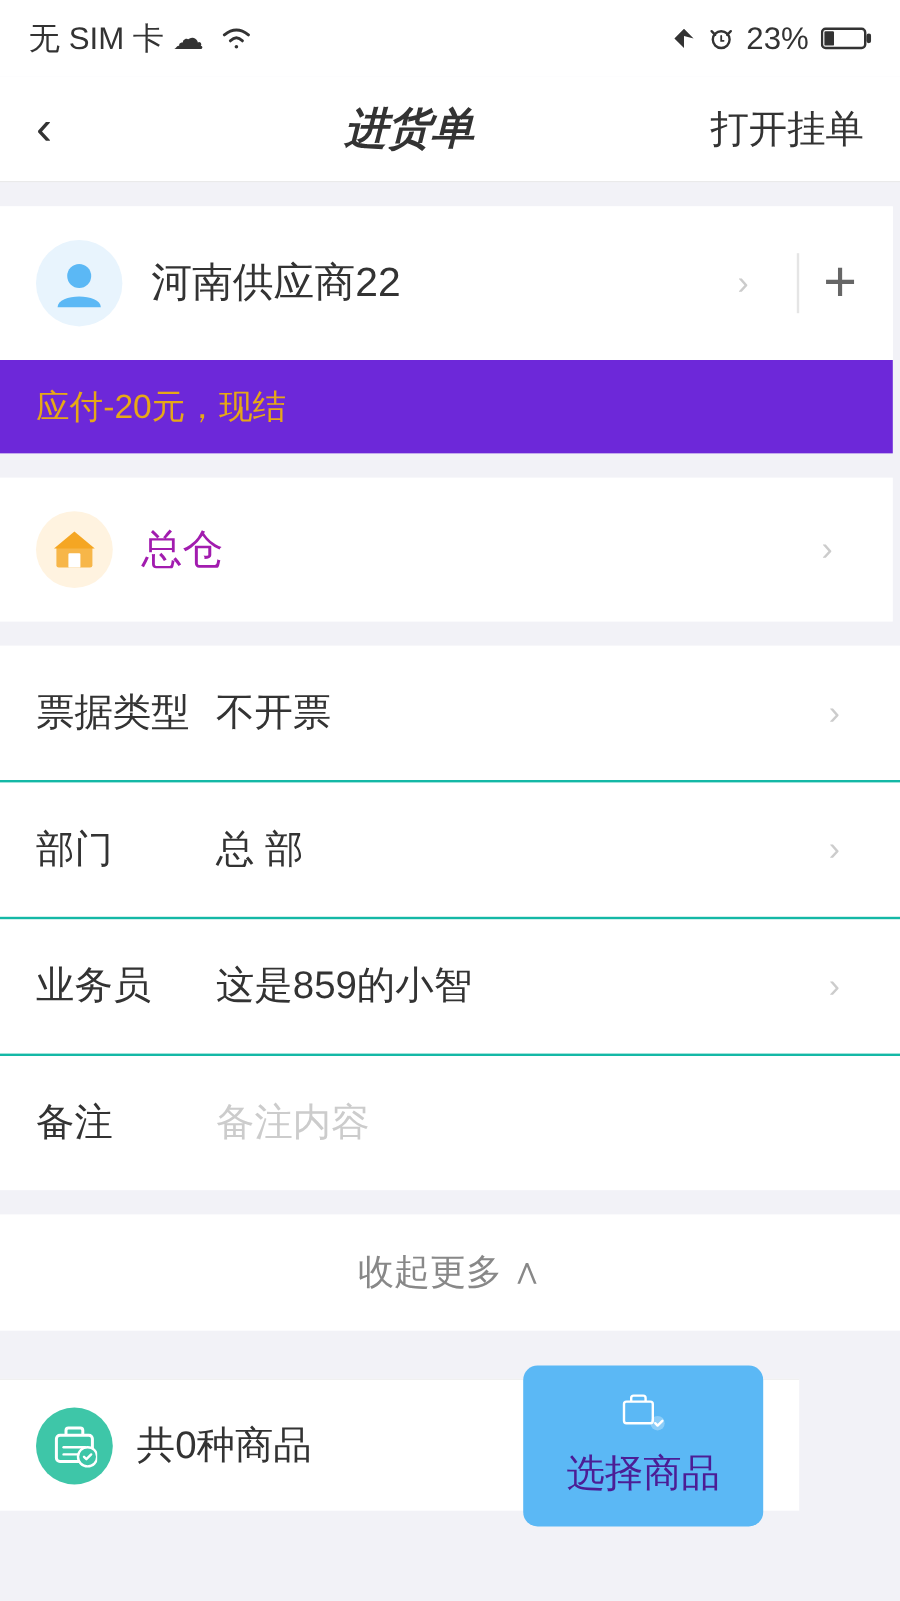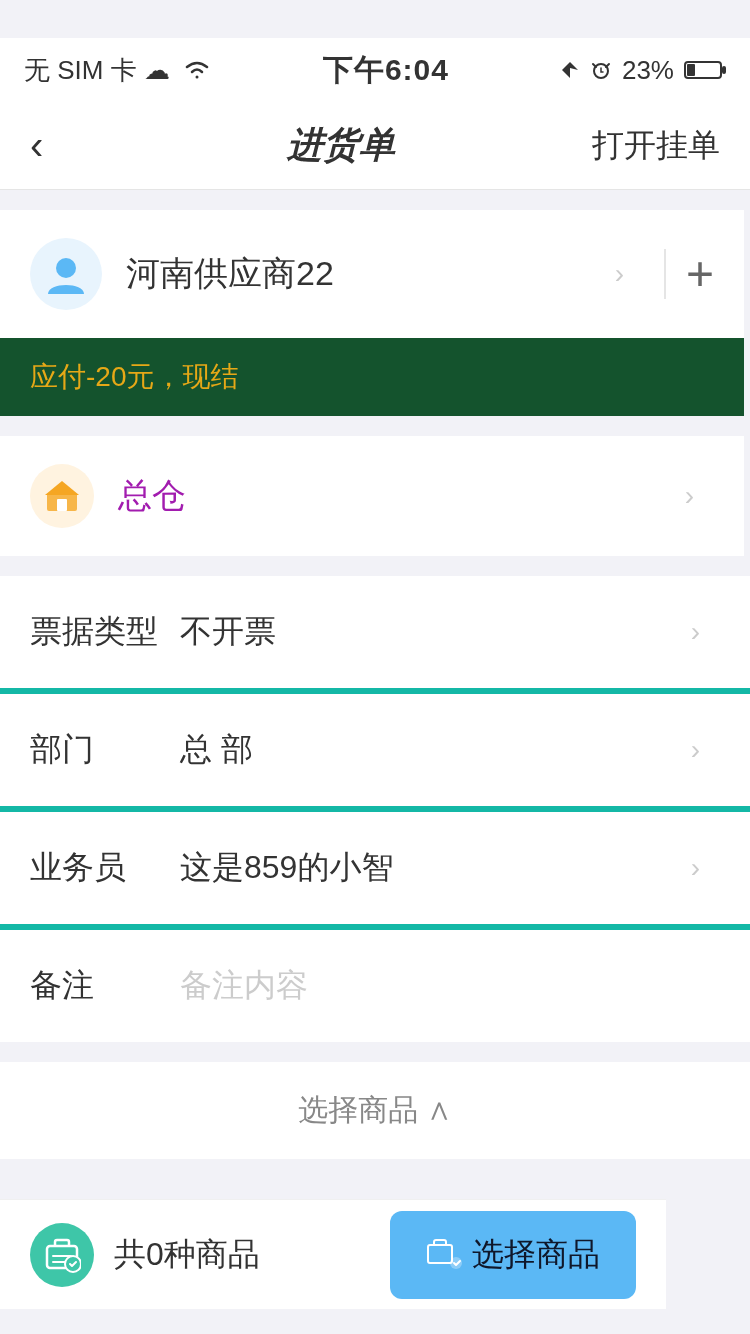--- a/index.html
+++ b/index.html
@@ -18,21 +18,20 @@
     .status-bar {
       width: 750px;
       height: 64px;
       background: #fff;
       display: flex;
       align-items: center;
       justify-content: space-between;
       padding: 0 24px;
       font-size: 28px;
       font-weight: 500;
-      margin-top: 38px;
     }
     .status-left {
       display: flex;
       align-items: center;
       gap: 12px;
       font-size: 26px;
     }
     .status-center {
       font-size: 30px;
       font-weight: 600;
@@ -131,21 +130,21 @@
     }
     .vertical-divider {
       width: 2px;
       height: 50px;
       background: #e5e5e5;
       margin: 0 20px;
     }
 
     
     .notice-bar {
-      background: #14532d;
+      background: #6d28d9;
       padding: 20px 30px;
       font-size: 28px;
       color: #e6a817;
     }
 
     
     .warehouse-row {
       display: flex;
       align-items: center;
       padding: 28px 30px;
@@ -171,21 +170,21 @@
 
     
     .form-card {
       background: #fff;
       margin-top: 20px;
     }
     .form-row {
       display: flex;
       align-items: center;
       padding: 34px 30px;
-      border-bottom: 6px solid #14b8a6;
+      border-bottom: 2px solid #14b8a6;
       min-height: 100px;
     }
     .form-row:last-child {
       border-bottom: none;
     }
     .form-label {
       font-size: 32px;
       color: #333;
       width: 130px;
       flex-shrink: 0;
@@ -234,30 +233,31 @@
       margin-right: 20px;
       flex-shrink: 0;
     }
     .product-count-text {
       flex: 1;
       font-size: 32px;
       color: #333;
     }
     .select-product-btn {
       background: #5bb8f5;
-      color: #0f172a;
+      color: #4c1d95;
       font-size: 32px;
       padding: 22px 36px;
       border-radius: 12px;
       display: flex;
       align-items: center;
       gap: 10px;
       cursor: pointer;
       border: none;
       font-family: inherit;
+      flex-direction: column;
     }
 
     
     .rest-area {
       width: 750px;
       flex: 1;
       background: #f2f2f7;
       min-height: 300px;
     }
   </style>
@@ -266,21 +266,20 @@
 
 <div class="status-bar">
   <div class="status-left">
     <span>无 SIM 卡  ☁</span>
     <svg width="30" height="22" viewBox="0 0 30 22">
       <path d="M15 18 L15 18" stroke="#333" stroke-width="3" stroke-linecap="round"></path>
       <path d="M10 13 Q15 8 20 13" stroke="#333" stroke-width="2.5" fill="none" stroke-linecap="round"></path>
       <path d="M5 8 Q15 0 25 8" stroke="#333" stroke-width="2.5" fill="none" stroke-linecap="round"></path>
     </svg>
   </div>
-  <div class="status-center">下午6:04</div>
   <div class="status-right">
     <svg width="20" height="20" viewBox="0 0 20 20">
       <path d="M10 2 L18 10 L10 8 L10 18 L2 10 Z" fill="#333"></path>
     </svg>
     <svg width="22" height="22" viewBox="0 0 22 22">
       <circle cx="11" cy="12" r="7" stroke="#333" stroke-width="2" fill="none"></circle>
       <path d="M11 9 L11 13 L13 13" stroke="#333" stroke-width="1.5" fill="none" stroke-linecap="round"></path>
       <path d="M3 5 L6 8" stroke="#333" stroke-width="2" stroke-linecap="round"></path>
       <path d="M19 5 L16 8" stroke="#333" stroke-width="2" stroke-linecap="round"></path>
     </svg>
@@ -358,21 +357,21 @@
 
   <div class="form-row">
     <div class="form-label">备注</div>
     <div class="form-value placeholder">备注内容</div>
   </div>
 
 </div>
 
 <div class="section-divider"></div>
 <div class="collapse-row">
-  <span>选择商品 ∧</span>
+  <span>收起更多 ∧</span>
 </div>
 
 <div class="section-divider"></div>
 
 <div class="bottom-toolbar">
   <div class="product-count-icon">
     <svg width="38" height="38" viewBox="0 0 38 38" fill="none">
       <rect x="4" y="10" width="30" height="22" rx="3" stroke="#fff" stroke-width="2.5" fill="none"></rect>
       <path d="M12 10 L12 6 Q12 4 14 4 L24 4 Q26 4 26 6 L26 10" stroke="#fff" stroke-width="2.5" fill="none"></path>
       <path d="M10 20 L28 20" stroke="#fff" stroke-width="2" stroke-linecap="round"></path>

